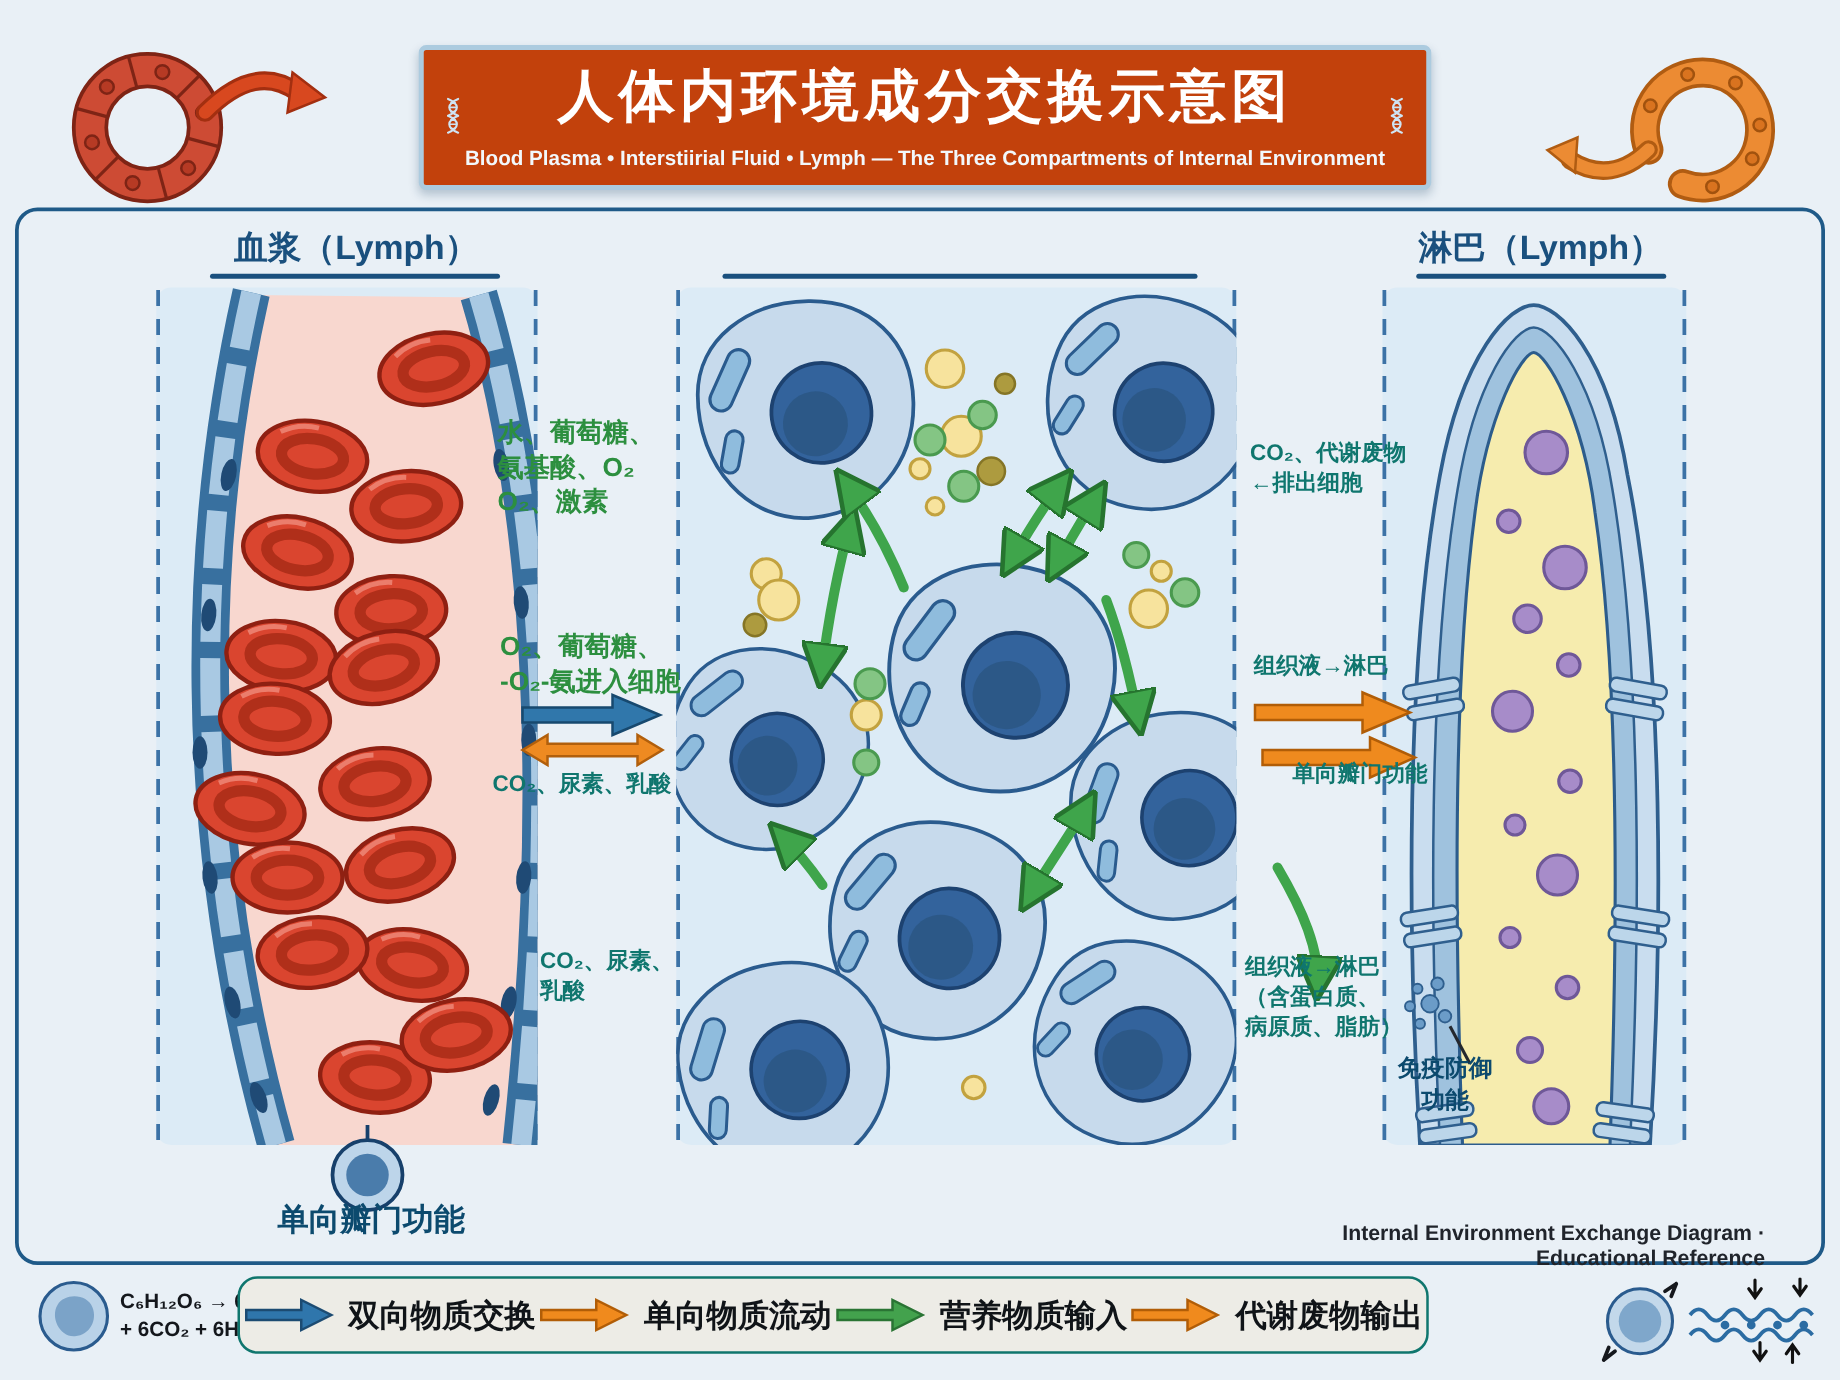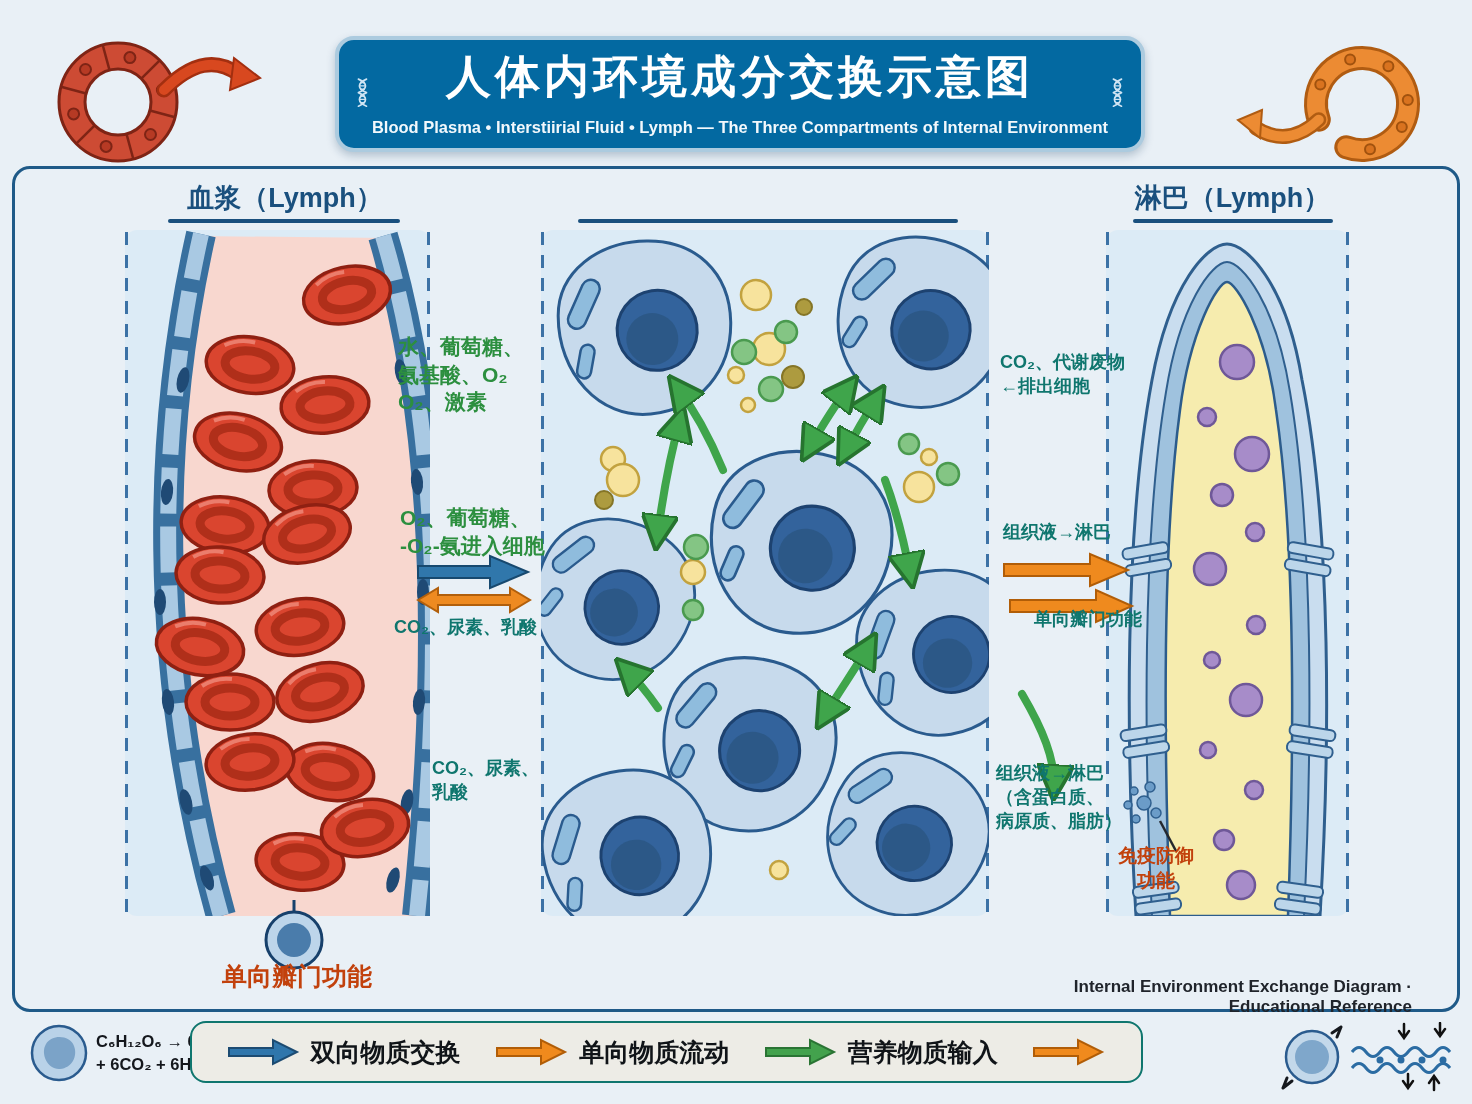--- a/index.html
+++ b/index.html
@@ -1,37 +1,37 @@
 <!DOCTYPE html>
 <html><head>
 <meta charset="utf-8">
 <style>
   html,body{margin:0;padding:0;background:#dfe8ef;}
   .page{position:relative;width:1472px;height:1104px;background:#e9f0f6;overflow:hidden;
         font-family:"Liberation Sans","DejaVu Sans",sans-serif;}
   .abs{position:absolute;}
   .main-border{left:12px;top:166px;width:1442px;height:840px;border:3px solid #1f5a88;border-radius:18px;}
   
-  .banner{left:335px;top:36px;width:810px;height:116px;background:#0369a1;border:4px solid #accbdf;
-          border-radius:19px;box-shadow:0 4px 8px rgba(20,60,95,.25);display:flex;align-items:center;
+  .banner{left:335px;top:36px;width:810px;height:116px;background:#c2410c;border:4px solid #accbdf;
+          border-radius:6px;box-shadow:0 4px 8px rgba(20,60,95,.25);display:flex;align-items:center;
           justify-content:space-between;padding:0 14px;box-sizing:border-box;z-index:5;}
   .banner-text{flex:1;text-align:center;color:#fff;}
   .banner-title{font-size:45px;font-weight:800;letter-spacing:4px;line-height:1.15;}
   .banner-sub{font-size:16.5px;font-weight:700;white-space:nowrap;margin-top:16px;color:#f2f8fc;}
   
   .col-h{font-size:27px;font-weight:800;color:#1a507e;text-align:center;z-index:4;}
   .underline{height:4px;background:#1a507e;border-radius:2px;z-index:4;}
   
   .panel{background:#dcebf6;border-radius:12px;z-index:1;}
   .vline{width:3px;background-image:repeating-linear-gradient(#3c72a6 0 13px,transparent 13px 23px);z-index:2;}
   .art{z-index:3;}
   .lbl{position:absolute;font-weight:800;white-space:pre-line;line-height:1.32;z-index:6;}
   .green{color:#2c8f3f;font-size:21px;}
   .orange{color:#0f766e;font-size:18px;}
-  .dark{color:#c2410c;}
+  .dark{color:#0c4a6e;}
   .footer-note{font-size:17px;font-weight:600;color:#20242b;text-align:right;}
   
   .legend-box{left:190px;top:1021px;width:953px;height:62px;background:#edece6;border:2px solid #0f766e;
               border-radius:16px;display:flex;align-items:center;justify-content:space-evenly;z-index:5;box-sizing:border-box;}
   .legend-item{display:flex;align-items:center;gap:10px;}
   .legend-label{font-size:25px;font-weight:800;color:#101418;}
   .formula{font-size:16.5px;font-weight:600;color:#14171c;white-space:pre-line;line-height:1.4;}
 </style>
 </head>
 <body>
@@ -356,20 +356,21 @@
     <div class="legend-item">
       <svg width="74" height="30" viewBox="0 0 74 30">
         <polygon points="2,11 46,11 46,3 70,15 46,27 46,19 2,19" stroke="#2a7434" stroke-width="2" fill="#43a24d"></polygon>
       </svg>
       <span class="legend-label">营养物质输入</span>
     </div>
     <div class="legend-item">
       <svg width="74" height="30" viewBox="0 0 74 30">
         <polygon points="2,11 46,11 46,3 70,15 46,27 46,19 2,19" stroke="#b15d07" stroke-width="2" fill="#f08a1d"></polygon>
       </svg>
+      <span class="legend-label">代谢废物输出</span>
     </div>
   </div>
 
   <svg class="abs" style="left:1278px;top:1020px;z-index:5" width="68" height="74" viewBox="0 0 68 74">
     <circle cx="34" cy="37" r="26" fill="#c3d8ea" stroke="#2a5b8e" stroke-width="2.5"></circle>
     <circle cx="34" cy="37" r="17" fill="#7fa7cb"></circle>
     <path d="M54,13 L63,7 M63,7 L59,17" fill="none" stroke="#15181d" stroke-width="3" stroke-linecap="round"></path>
     <path d="M14,61 L5,68 M5,68 L9,58" fill="none" stroke="#15181d" stroke-width="3" stroke-linecap="round"></path>
   </svg>
 

